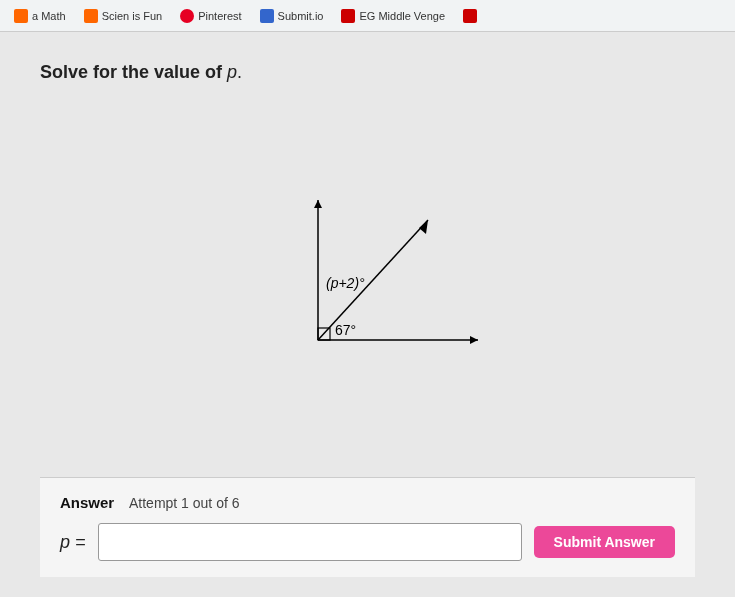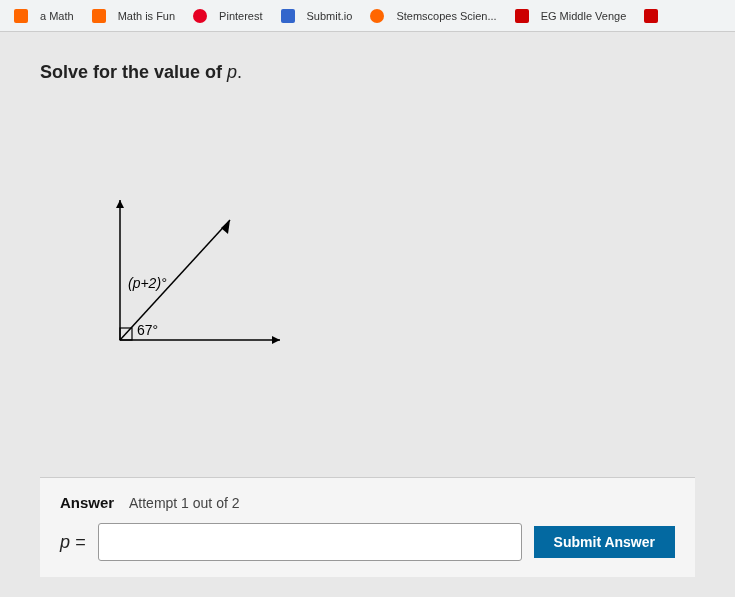--- a/index.html
+++ b/index.html
@@ -25,21 +25,21 @@
       font-size: 11px;
       color: #333;
       border-bottom: 1px solid #ccc;
       overflow: hidden;
       white-space: nowrap;
     }
 
     .browser-tab {
       display: flex;
       align-items: center;
-      gap: 12px;
+      gap: 4px;
       padding: 2px 6px;
       border-radius: 3px;
       cursor: pointer;
       flex-shrink: 0;
     }
 
     .tab-icon {
       width: 14px;
       height: 14px;
       border-radius: 2px;
@@ -76,20 +76,21 @@
       font-weight: bold;
     }
 
     .question-text em {
       font-style: italic;
     }
 
     
     .diagram-container {
       display: flex;
+      justify-content: center;
       align-items: center;
       flex: 1;
       margin-bottom: 10px;
     }
 
     
     .answer-section {
       background: #f5f5f5;
       border-top: 1px solid #ccc;
       padding: 16px 20px;
@@ -127,54 +128,50 @@
       height: 38px;
       border: 1.5px solid #999;
       border-radius: 3px;
       padding: 4px 10px;
       font-size: 16px;
       background: white;
       outline: none;
     }
 
     .submit-btn {
-      background: #0369a1;
+      background: #ec4899;
       color: white;
       border: none;
-      border-radius: 0;
+      border-radius: 5px;
       padding: 8px 20px;
       font-size: 14px;
       font-weight: bold;
       cursor: pointer;
       white-space: nowrap;
     }
   </style>
 </head>
 <body>
 
 <div class="browser-bar">
   <div class="browser-tab">
     <span class="tab-icon orange"></span>
     <span>a Math</span>
   </div>
   <div class="browser-tab">
     <span class="tab-icon orange"></span>
-    <span>Math is Fun</span>
+    <span>Scien is Fun</span>
   </div>
   <div class="browser-tab">
     <span class="tab-icon pinterest"></span>
     <span>Pinterest</span>
   </div>
   <div class="browser-tab">
     <span class="tab-icon venge"></span>
     <span>Submit.io</span>
-  </div>
-  <div class="browser-tab">
-    <span class="tab-icon stemscopes"></span>
-    <span>Stemscopes Scien...</span>
   </div>
   <div class="browser-tab">
     <span class="tab-icon eg"></span>
     <span>EG Middle Venge</span>
   </div>
   <div class="browser-tab">
     <span class="tab-icon edu"></span>
 
   </div>
 </div>
@@ -205,21 +202,21 @@
       <text x="88" y="118" font-size="14" font-style="italic" fill="black">(p+2)°</text>
 
       <text x="97" y="165" font-size="14" fill="black">67°</text>
     </svg>
   </div>
 
   <div class="answer-section">
     <div class="answer-label">
       <strong>Answer</strong>
       &nbsp;&nbsp;
-      <span>Attempt 1 out of 2</span>
+      <span>Attempt 1 out of 6</span>
     </div>
     <div class="answer-row">
       <span class="p-equals"><em>p</em> =</span>
       <input class="answer-input" type="text" placeholder="" style="">
       <button class="submit-btn">Submit Answer</button>
     </div>
   </div>
 
 </div>
 

